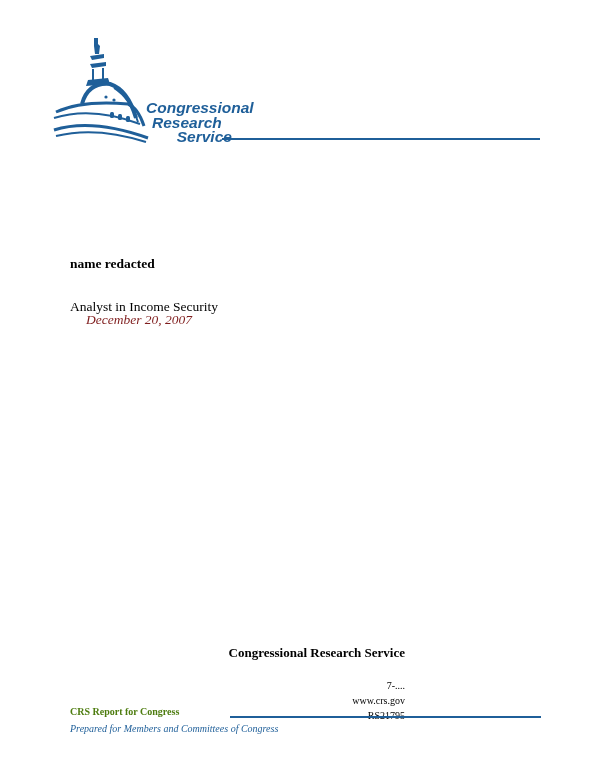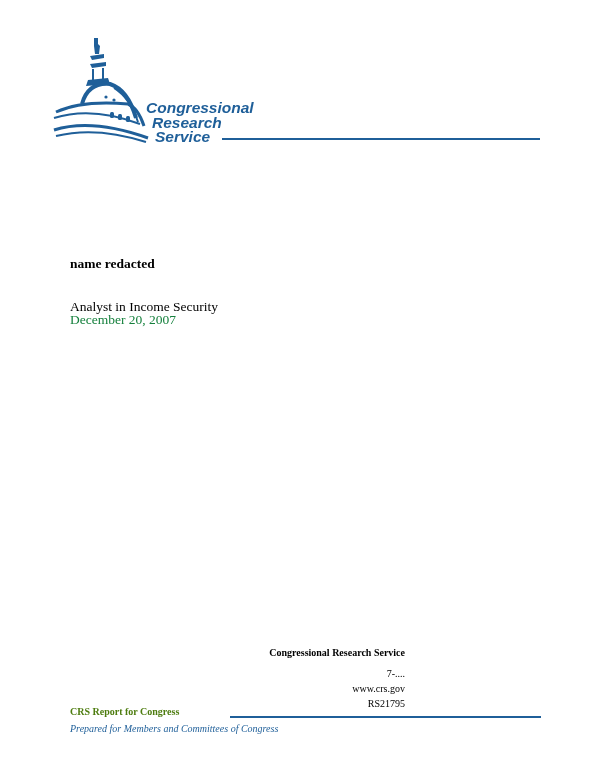--- a/index.html
+++ b/index.html
@@ -2,28 +2,28 @@
 <html><head>
   <meta charset="utf-8">
   <style>
     html, body { margin: 0; padding: 0; background: #ffffff; }
     body { width: 600px; height: 777px; position: relative; overflow: hidden; }
     .page { position: absolute; left: 0; top: 0; width: 476px; height: 777px; background: #fff; }
     .logo { position: absolute; left: 52px; top: 34px; width: 100px; height: 112px; }
     .logo-text { position: absolute; left: 146px; top: 101px; font-family: "Liberation Sans", sans-serif; font-style: italic; font-weight: bold; color: #1f5f99; font-size: 15.5px; line-height: 14.5px; }
     .logo-text div { white-space: nowrap; }
     .logo-text .l2 { padding-left: 6px; }
-    .logo-text .l3 { padding-left: 9px; }
+    .logo-text .l3 { padding-left: 9px; text-align: center; }
     .logo-rule { position: absolute; left: 222px; top: 138px; width: 318px; height: 2px; background: #1f5f99; }
     .title { position: absolute; left: 70px; top: 176px; width: 420px; font-family: "Liberation Serif", serif; font-weight: bold; font-size: 21px; line-height: 28px; color: #000; }
     .author-name { position: absolute; left: 70px; top: 256px; font-family: "Liberation Serif", serif; font-weight: bold; font-size: 13.5px; color: #000; }
     .author-title { position: absolute; left: 70px; top: 275px; font-family: "Liberation Serif", serif; font-size: 13.5px; color: #000; margin-top: 24px; }
-    .date { position: absolute; left: 70px; top: 312px; font-family: "Liberation Serif", serif; font-size: 13.5px; color: #15803d; }
+    .date { position: absolute; left: 86px; top: 312px; font-family: "Liberation Serif", serif; font-size: 13.5px; color: #7f1d1d; font-style: italic; }
     .right-block { position: absolute; right: 71px; top: 645px; text-align: right; font-family: "Liberation Serif", serif; font-size: 10px; line-height: 15px; color: #000; }
-    .right-block .org { font-weight: bold; font-size: 10px; margin-bottom: 6px; text-align: center; }
+    .right-block .org { font-weight: bold; font-size: 13px; margin-bottom: 18px; text-align: center; }
     .footer-title { position: absolute; left: 70px; top: 706px; font-family: "Liberation Serif", serif; font-weight: bold; font-size: 10px; color: #4d7c0f; white-space: nowrap; }
     .footer-rule { position: absolute; left: 230px; top: 716px; width: 311px; height: 2px; background: #1f5f99; }
     .footer-sub { position: absolute; left: 70px; top: 723px; font-family: "Liberation Serif", serif; font-style: italic; font-size: 10px; color: #1f5f99; white-space: nowrap; }
   </style>
 </head>
 <body>
 
 <div class="page">
 
   <svg class="logo" viewBox="0 0 100 112" xmlns="http://www.w3.org/2000/svg">

